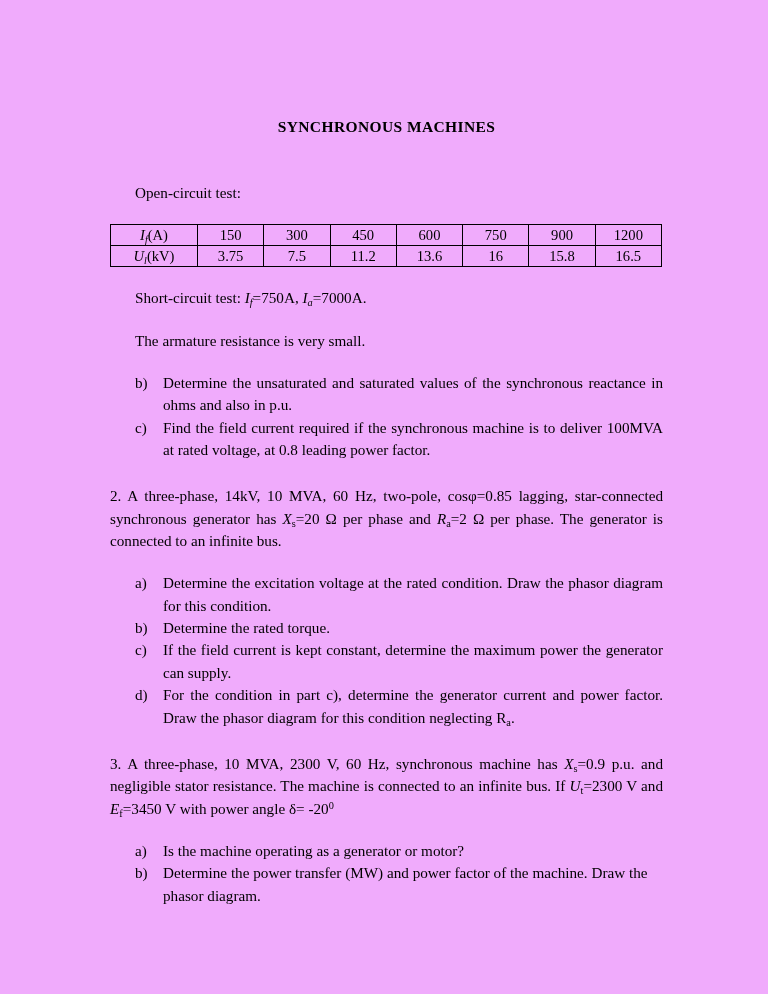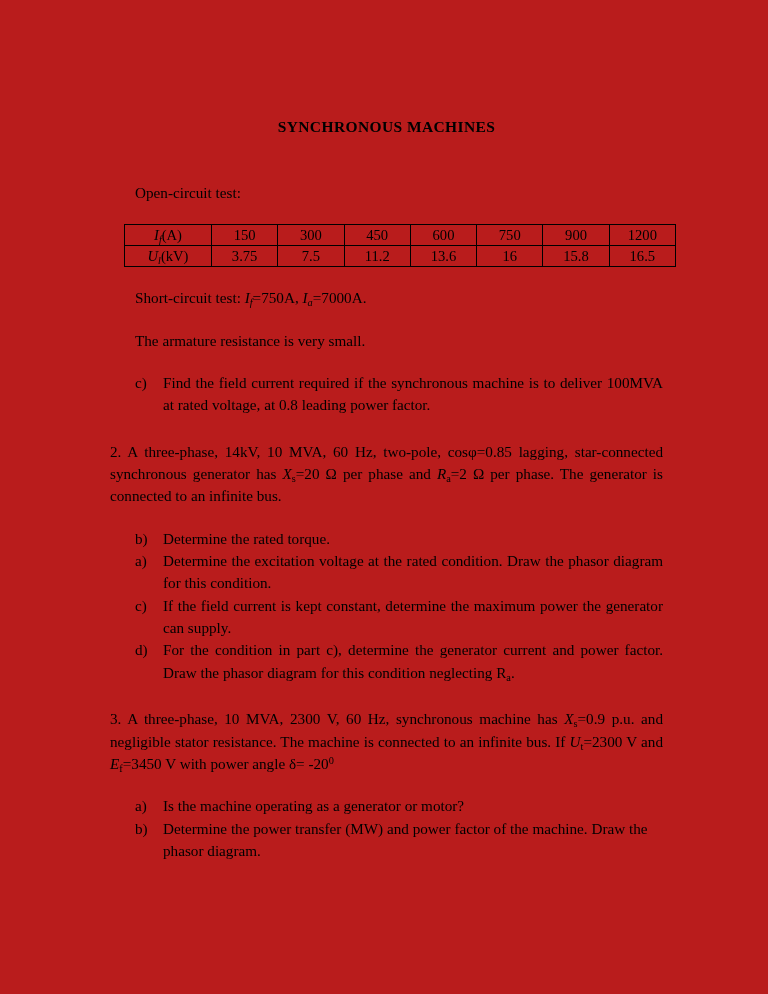--- a/index.html
+++ b/index.html
@@ -14,21 +14,21 @@
     color: #000000;
     position: relative;
     overflow: hidden;
   }
   .page {
     position: absolute;
     left: 0;
     top: 0;
     width: 768px;
     height: 994px;
-    background: #b91c1c;
+    background: #f0abfc;
   }
   .content {
     position: absolute;
     left: 110px;
     top: 118px;
     width: 553px;
   }
 
   .doc-title {
     text-align: center;
@@ -64,21 +64,21 @@
   .indent-line {
     margin-left: 25px;
     font-size: 15.2px;
     line-height: 1.47;
   }
 
   
   table.oc-table {
     border-collapse: collapse;
     width: 552px;
-    margin-left: 14px;
+    margin-left: 0px;
     font-size: 14.6px;
     table-layout: fixed;
   }
   table.oc-table td {
     border: 1px solid #000000;
     text-align: center;
     padding: 1px 2px 2px 2px;
     height: 17px;
     line-height: 1.1;
     white-space: nowrap;
@@ -171,32 +171,33 @@
 
     <div class="indent-line"><span>Short-circuit test: </span><var>I</var><sub class="it">f</sub><span>=750A, </span><var>I</var><sub class="it">a</sub><span>=7000A.</span></div>
 
     <div class="spacer-md"></div>
 
     <div class="indent-line">The armature resistance is very small.</div>
 
     <div class="spacer-md"></div>
 
     <ol class="sublist">
+      <li><span class="lbl">b)</span><span>Determine the unsaturated and saturated values of the synchronous reactance in ohms and also in p.u.</span></li>
       <li><span class="lbl">c)</span><span>Find the field current required if the synchronous machine is to deliver 100MVA at rated voltage, at 0.8 leading power factor.</span></li>
     </ol>
 
     <div class="spacer-lg"></div>
 
     <div class="problem problem-flat"><span>2.</span> <span>A three-phase, 14kV, 10 MVA, 60 Hz, two-pole, cosφ=0.85 lagging, star-connected synchronous generator has </span><var>X</var><sub class="up">s</sub><span>=20 Ω per phase and </span><var>R</var><sub class="up">a</sub><span>=2 Ω per phase. The generator is connected to an infinite bus.</span></div>
 
     <div class="spacer-md"></div>
 
     <ol class="sublist">
+      <li><span class="lbl">a)</span><span>Determine the excitation voltage at the rated condition. Draw the phasor diagram for this condition.</span></li>
       <li><span class="lbl">b)</span><span>Determine the rated torque.</span></li>
-      <li><span class="lbl">a)</span><span>Determine the excitation voltage at the rated condition. Draw the phasor diagram for this condition.</span></li>
       <li><span class="lbl">c)</span><span>If the field current is kept constant, determine the maximum power the generator can supply.</span></li>
       <li><span class="lbl">d)</span><span>For the condition in part c), determine the generator current and power factor. Draw the phasor diagram for this condition neglecting R</span><sub class="up">a</sub><span>.</span></li>
     </ol>
 
     <div class="spacer-lg"></div>
 
     <div class="problem problem-flat"><span>3.</span> <span>A three-phase, 10 MVA, 2300 V, 60 Hz, synchronous machine has </span><var>X</var><sub class="up">s</sub><span>=0.9 p.u. and negligible stator resistance. The machine is connected to an infinite bus. If </span><var>U</var><sub class="up">t</sub><span>=2300 V and </span><var>E</var><sub class="up">f</sub><span>=3450 V with power angle δ= -20</span><sup>0</sup></div>
 
     <div class="spacer-md"></div>
 

